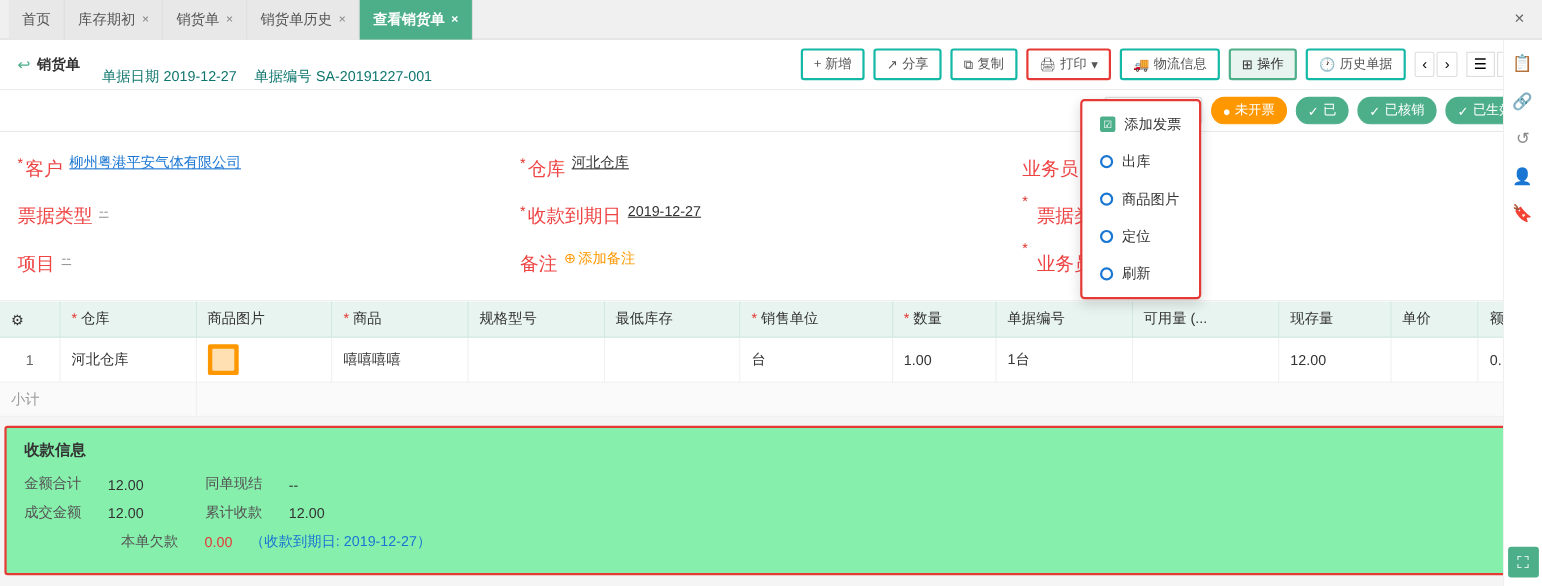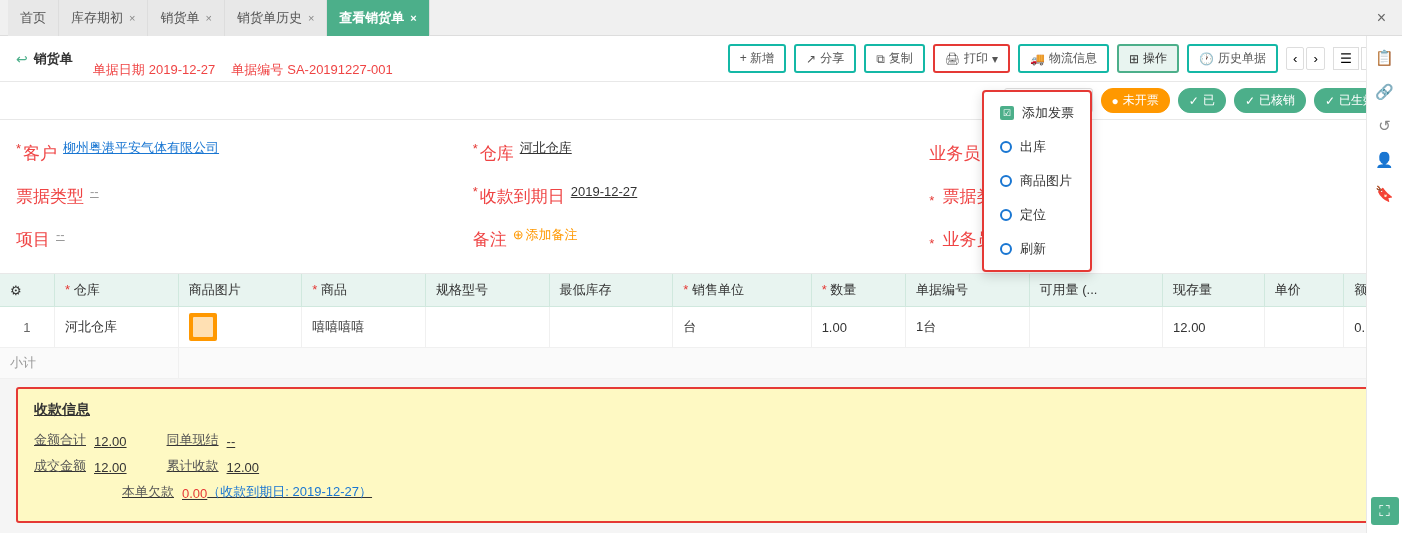--- a/index.html
+++ b/index.html
@@ -26,21 +26,21 @@
       margin-left: auto; cursor: pointer; font-size: 16px; color: #666; padding: 0 8px;
     }
 
     
     .doc-header {
       background: #fff; padding: 8px 16px; display: flex; align-items: center;
       border-bottom: 1px solid #e8e8e8; height: 46px;
     }
     .doc-icon { color: #4caf8a; margin-right: 6px; font-size: 14px; }
     .doc-title { font-weight: bold; color: #333; margin-right: 20px; }
-    .doc-meta { display: flex; align-items: flex-start; gap: 16px; font-size: 13px; color: #ef4444; margin-top: 22px; }
+    .doc-meta { display: flex; align-items: flex-start; gap: 16px; font-size: 13px; color: #0f766e; margin-top: 22px; }
     .doc-meta span { display: flex; align-items: center; gap: 4px; }
     .doc-actions {
       margin-left: auto; display: flex; align-items: center; gap: 8px;
     }
     .action-btn {
       display: flex; align-items: center; gap: 4px; padding: 4px 10px;
       border: 2px solid #14b8a6; border-radius: 3px; background: #fff;
       cursor: pointer; font-size: 12px; color: #555; white-space: nowrap;
     }
     .action-btn.highlight { border: 2px solid #e53935; }
@@ -75,21 +75,21 @@
     .field-label {
       color: #ef4444; white-space: nowrap; margin-right: 6px; font-size: 17px; margin-top: 10px;
     }
     .field-required { color: #e53935; margin-right: 2px; }
     .field-value {
       color: #333; font-size: 13px; border-bottom: 1px solid transparent; text-decoration: underline;
     }
     .field-value.link { color: #1976d2; cursor: pointer; }
     .field-dash { color: #999; }
     .add-note { color: #ff9800; cursor: pointer; font-size: 13px; display: flex; align-items: center; gap: 2px; }
-    .right-aligned { margin-left: auto; display: flex; align-items: flex-end; gap: 6px; }
+    .right-aligned { margin-left: auto; display: flex; align-items: flex-start; gap: 6px; }
 
     
     .table-container {
       background: #fff; overflow-x: auto;
     }
     table {
       width: 100%; border-collapse: collapse; font-size: 13px;
     }
     th {
       background: #e8f4f0; padding: 7px 10px; text-align: left;
@@ -101,26 +101,26 @@
       padding: 6px 10px; border-bottom: 1px solid #f0f0f0;
       border-right: 1px solid #f0f0f0; white-space: nowrap;
     }
     .row-number { color: #666; text-align: center; }
     .subtotal-row td { background: #fafafa; color: #999; }
     .product-img { width: 28px; height: 28px; background: #ff9800; border-radius: 2px; display: flex; align-items: center; justify-content: center; }
     .product-img-inner { width: 20px; height: 20px; background: #fff; border-radius: 1px; opacity: 0.7; }
 
     
     .bottom-panel {
-      display: flex; background: #fef9c3; padding: 12px 16px; gap: 40px;
-      border: 2px solid #e53935; margin: 8px 16px; border-radius: 3px; text-decoration: underline;
+      display: flex; background: #86efac; padding: 12px 16px; gap: 40px;
+      border: 2px solid #e53935; margin: 8px 4px; border-radius: 3px;
     }
     .payment-section { min-width: 300px; }
     .payment-title { font-weight: bold; font-size: 14px; margin-bottom: 12px; }
-    .payment-row { display: flex; align-items: flex-end; margin-bottom: 8px; }
+    .payment-row { display: flex; align-items: center; margin-bottom: 8px; gap: 16px; }
     .payment-label { color: #555; min-width: 60px; font-size: 13px; }
     .payment-value { color: #333; font-size: 13px; }
     .payment-value.red { color: #e53935; }
     .payment-value.blue-link { color: #1976d2; }
     .dropdown-menu {
       position: absolute; top: 90px; right: 310px; background: #fff;
       border: 2px solid #e53935; border-radius: 4px; box-shadow: 0 4px 12px rgba(0,0,0,0.15);
       z-index: 100; min-width: 110px; padding: 4px 0;
     }
     .dropdown-item {

